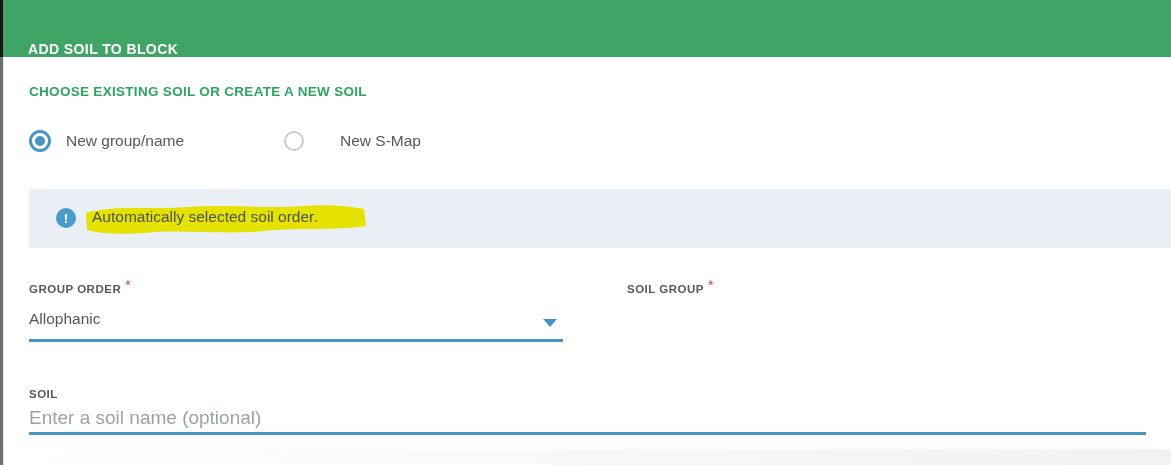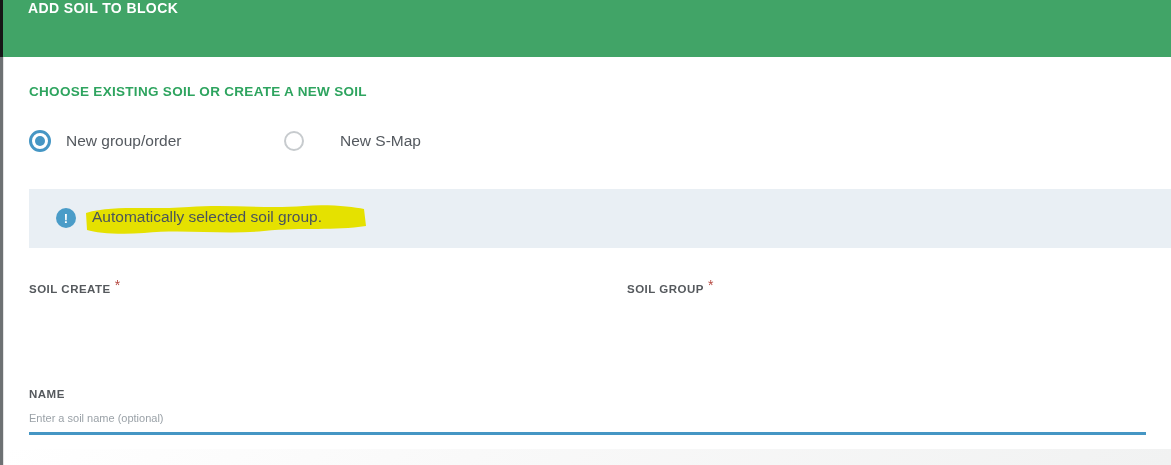--- a/index.html
+++ b/index.html
@@ -10,21 +10,21 @@
     width:1171px;height:465px;
     overflow:hidden;
     background:#6d7173;
   }
   .edge-strip-top{
     position:absolute;left:0;top:0;width:3px;height:57px;background:#161616;
   }
   .header-bar{
     position:absolute;left:3px;top:0;right:0;height:57px;
     background:#41a467;
-    display:flex;align-items:flex-start;
+    display:flex;align-items:flex-end;
   }
   .header-title{
     margin-left:25px;
     color:#ffffff;font-size:14px;font-weight:bold;letter-spacing:0.4px;
   }
   .panel{
     position:absolute;left:3px;top:57px;right:0;bottom:0;
     background:#ffffff;
     border-left:1px solid #e3e3e3;
     padding-left:32px;
@@ -98,21 +98,21 @@
     border-left:7px solid transparent;
     border-right:7px solid transparent;
     border-top:8px solid #4596c4;
   }
   .col1{left:25px;width:534px;}
   .col2{left:609px;width:533px;}
   .name-input{
     position:absolute;left:25px;top:347px;width:1117px;height:31px;
     border:none;outline:none;background:transparent;
     border-bottom:3px solid #4596c4;border-radius:0;
-    color:#0f766e;font-size:11px;padding:0;
+    color:#0f766e;font-size:19px;padding:0;
   }
   .name-input::placeholder{color:#9ba2a8;opacity:1;}
   .bottom-band{
     position:absolute;left:0;right:0;bottom:0;height:16px;
     background:linear-gradient(135deg,#ffffff 0%,#f9f9f9 40%,#f1f2f2 100%);
   }
 </style>
 </head>
 <body>
 
@@ -124,42 +124,46 @@
   </div>
 
   <div class="panel">
 
     <div class="section-heading">CHOOSE EXISTING SOIL OR CREATE A NEW SOIL</div>
 
     <div class="radio-item first">
       <span class="radio-circle-selected">
           <span class="dot"></span>
         </span>
-      <span class="radio-label">New group/order</span>
+      <span class="radio-label">New group/name</span>
     </div>
 
     <div class="radio-item second">
       <span class="radio-circle-unselected"></span>
       <span class="radio-label">New S-Map</span>
     </div>
 
     <div class="info-banner">
       <div class="info-icon">!</div>
       <svg class="highlight-annotation" viewBox="0 0 292 44" xmlns="http://www.w3.org/2000/svg">
         <path d="M7 15 C 35 7, 70 12, 110 9 C 150 6, 185 11, 225 8 C 250 6, 274 9, 285 11 L 287 28 C 255 33, 225 29, 185 33 C 145 37, 105 31, 65 35 C 40 37, 18 35, 8 32 Z" fill="#e5e100"></path>
       </svg>
-      <div class="banner-message">Automatically selected soil group.</div>
+      <div class="banner-message">Automatically selected soil order.</div>
     </div>
 
     <div class="field-label lbl-row" style="left:25px;">
-      <span>SOIL CREATE</span><span class="asterisk">*</span>
+      <span>GROUP ORDER</span><span class="asterisk">*</span>
+    </div>
+    <div class="select-box col1">
+      <span class="value">Allophanic</span>
+      <span class="chevron-down-icon"></span>
     </div>
 
     <div class="field-label lbl-row" style="left:623px;">
       <span>SOIL GROUP</span><span class="asterisk">*</span>
     </div>
 
-    <div class="field-label lbl-name">NAME</div>
+    <div class="field-label lbl-name">SOIL</div>
     <input class="name-input" type="text" placeholder="Enter a soil name (optional)" style="">
 
     <div class="bottom-band"></div>
   </div>
 </div>
 
 </body></html>

